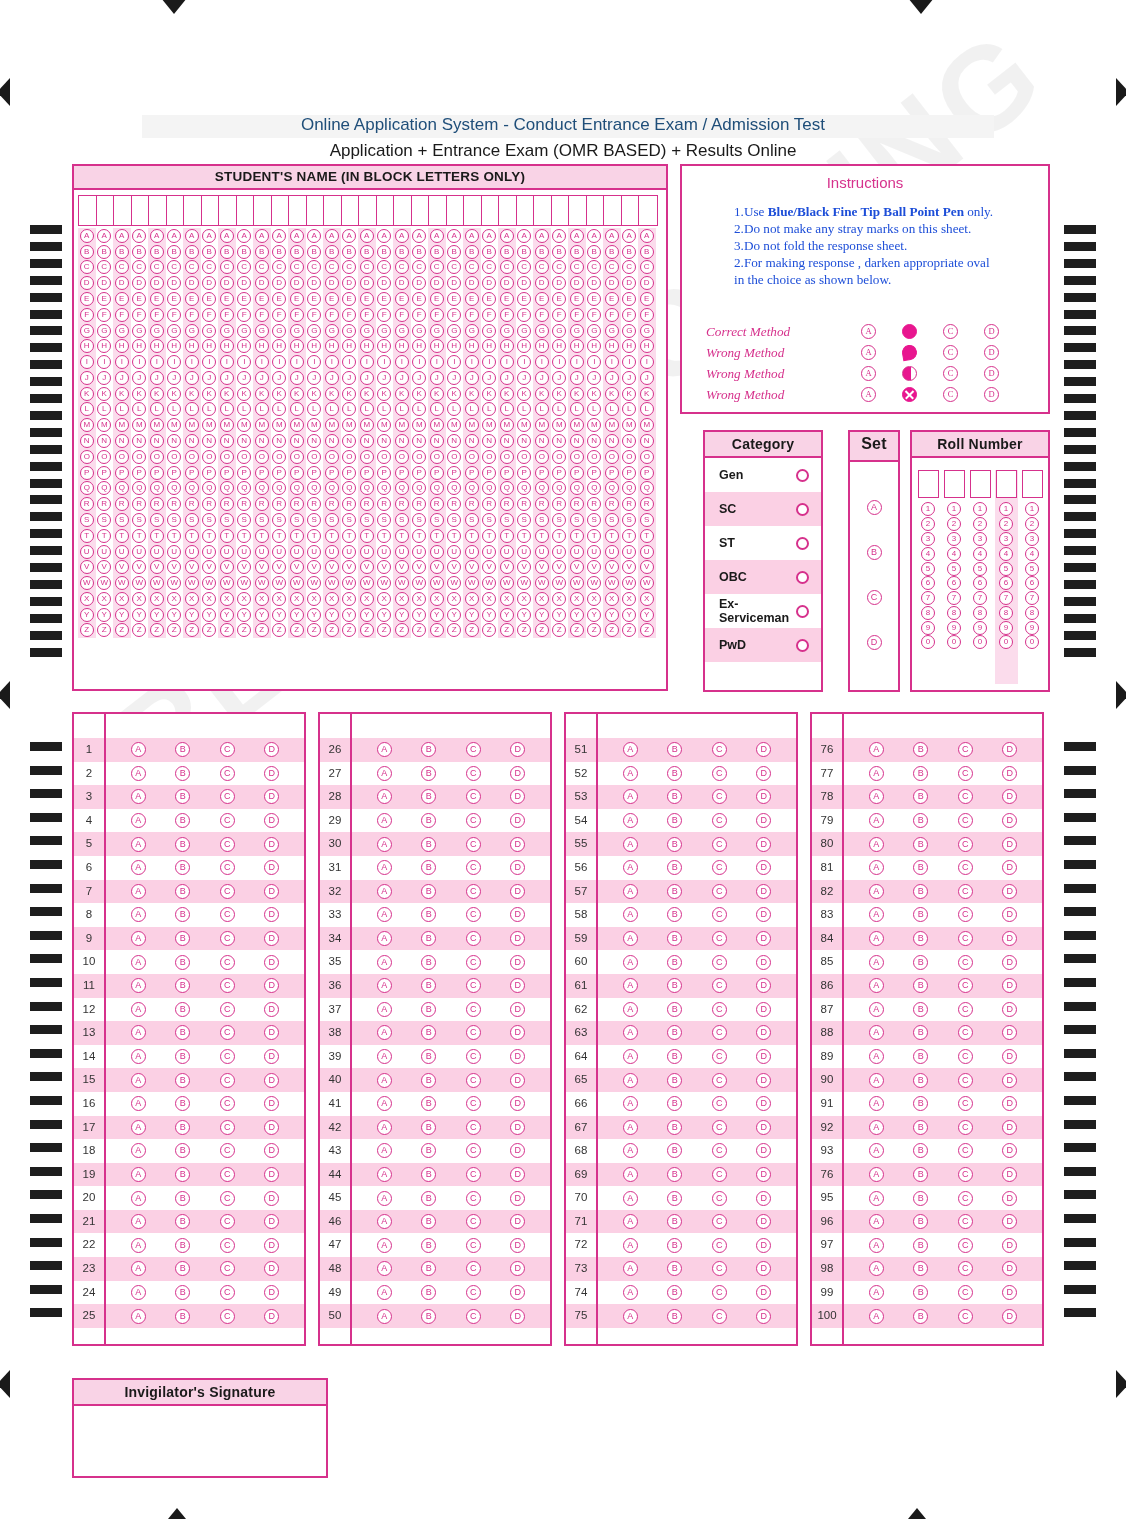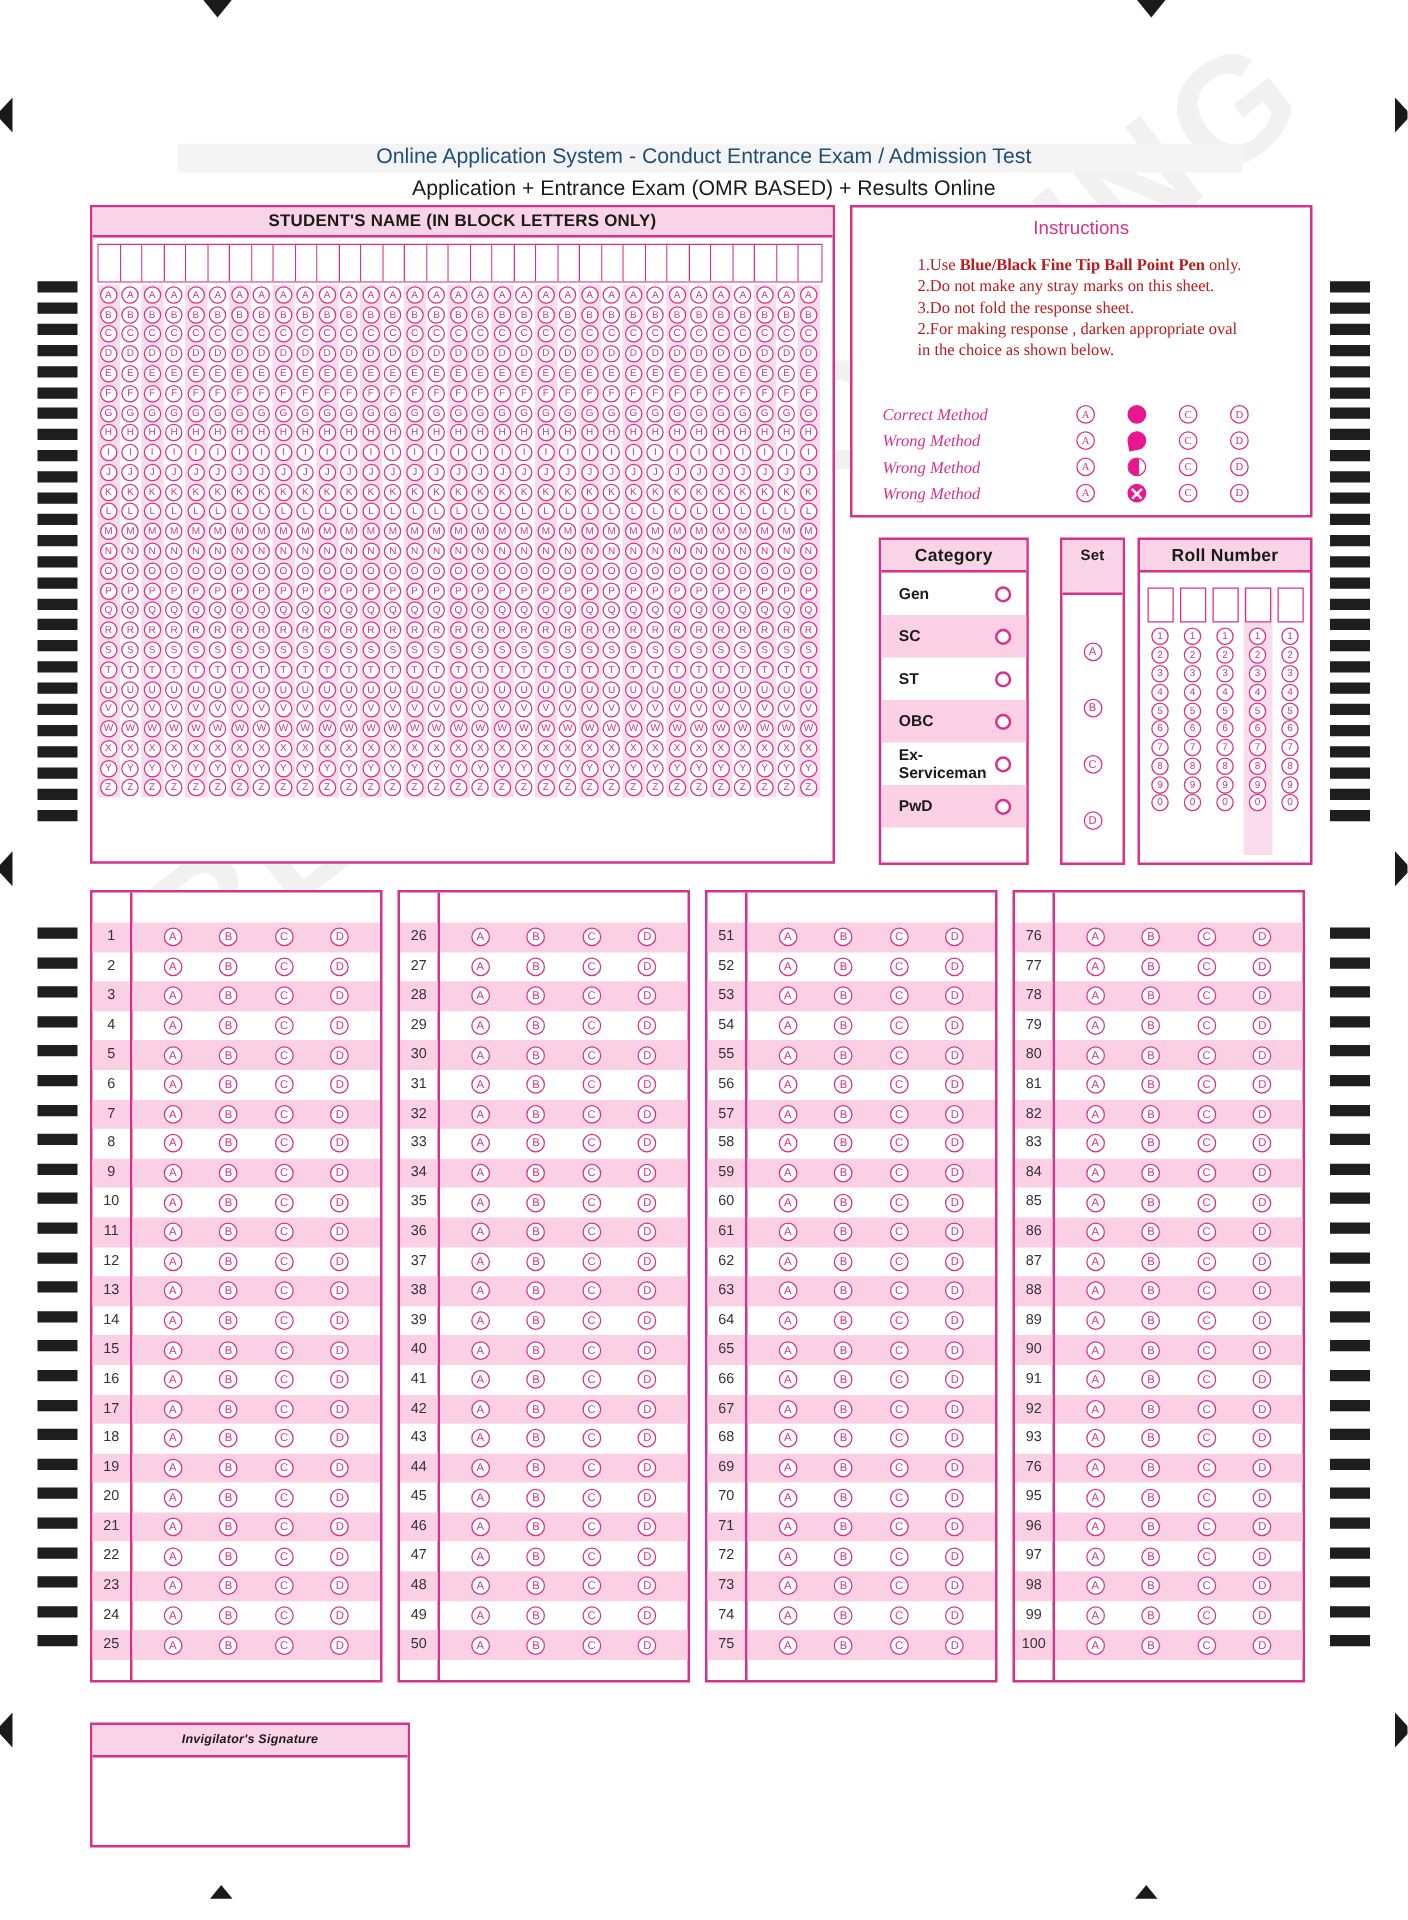--- a/index.html
+++ b/index.html
@@ -141,21 +141,21 @@
   }
 
   
   #instr-panel { left:680px; top:164px; width:370px; height:250px; padding:0; }
   #instr-title {
     text-align:center; margin-top:8px;
     font-size:15px; color:#D6318C;
   }
   #instr-list {
     margin:12px 0 0 24px;
-    color:#b91c1c;
+    color:#1d4ed8;
     font-family:"Liberation Serif", serif;
     font-size:13.2px;
     line-height:17px;
   }
   #instr-list li { list-style:none; text-indent:-12px; }
   #instr-list b { font-weight:bold; }
   #methods {
     position:absolute; left:24px; top:155px; right:14px;
     font-family:"Liberation Serif", serif;
     font-size:13.2px; color:#D6318C;
@@ -197,21 +197,21 @@
     font-size:12.5px; font-weight:bold; color:#1a1a1a;
   }
   .cat-row.alt { background:#FBD0E4; }
   .cat-bub {
     width:13px;height:13px;border-radius:50%;
     border:2px solid #D6318C; background:#fff; flex:none;
   }
 
   
   #set-panel { left:848px; top:430px; width:52px; height:262px; }
-  #set-hd { height:44px; line-height:24px; font-size:12px; }
+  #set-hd { height:30px; line-height:24px; font-size:16px; }
   #set-list {
     height:calc(100% - 26px);
     display:flex; flex-direction:column;
     align-items:center; justify-content:space-evenly;
     padding:8px 0 14px;
   }
   .set-bub {
     width:15px;height:15px;border-radius:50%;
     border:1.4px solid #D6318C; color:#D6318C;
     font-size:9px; line-height:12.5px; text-align:center; background:#fff;
@@ -261,21 +261,21 @@
     padding:0 10px;
   }
   .opt-bub {
     width:15px;height:15px;border-radius:50%;
     border:1.4px solid #D6318C; color:#D6318C;
     font-size:9px; line-height:12.4px; text-align:center; background:#fff;
   }
 
   
   .sig-panel { position:absolute; top:1378px; height:100px; }
-  .sig-hd { height:26px; line-height:24px; font-size:10px;font-style:italic; }
+  .sig-hd { height:26px; line-height:24px; font-size:14px; }
 </style>
 </head>
 <body>
 
 <div id="watermark">RESULT HOSTING</div>
 
 <div id="sheet">
 
   <div class="reg reg-top" style="left:161px; top:-2px;"></div>
   <div class="reg reg-top" style="left:908px; top:-2px;"></div>

